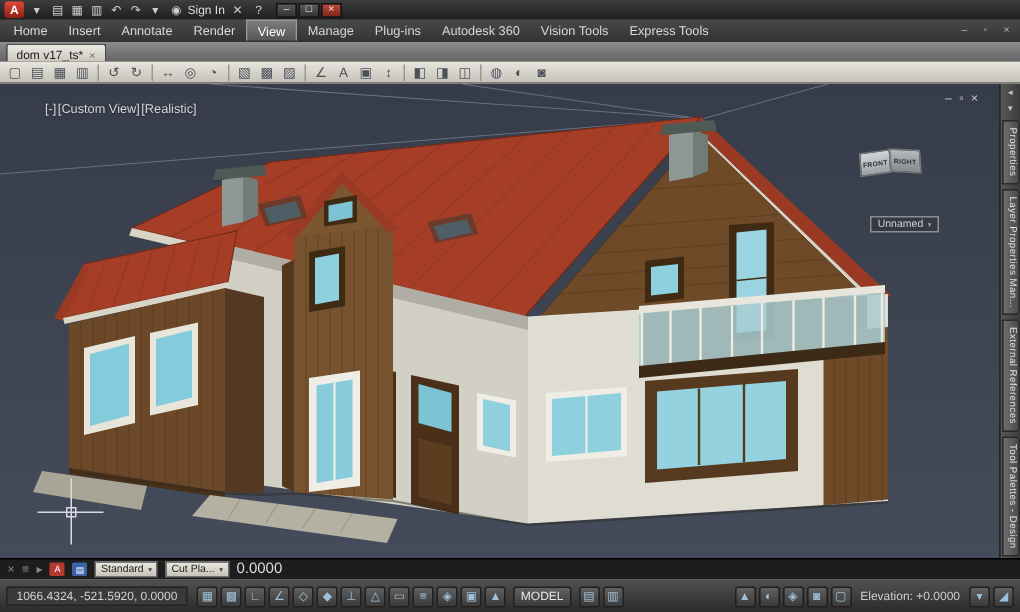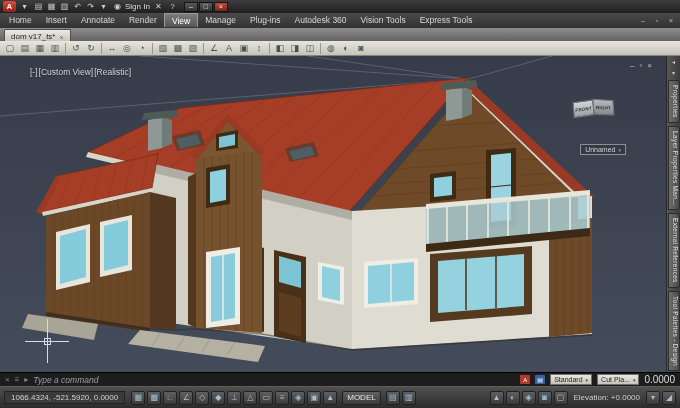--- a/index.html
+++ b/index.html
@@ -337,21 +337,20 @@
       <div class="vtab">Layer Properties Man...</div>
       <div class="vtab">External References</div>
       <div class="vtab">Tool Palettes - Design</div>
     </div>
   </div>
 
   <div class="cmdbar">
     <span class="cmd-ic">×</span>
     <span class="cmd-ic">≡</span>
     <span class="cmd-ic">▸</span>
-    <span class="cmd-text">Type a command</span>
     <span class="badge red">A</span>
     <span class="badge blue">▤</span>
     <span class="cmd-select">
       <span>Standard</span>
       <span class="da">▾</span>
     </span>
     <span class="cmd-select">
       <span>Cut Pla...</span>
       <span class="da">▾</span>
     </span>

